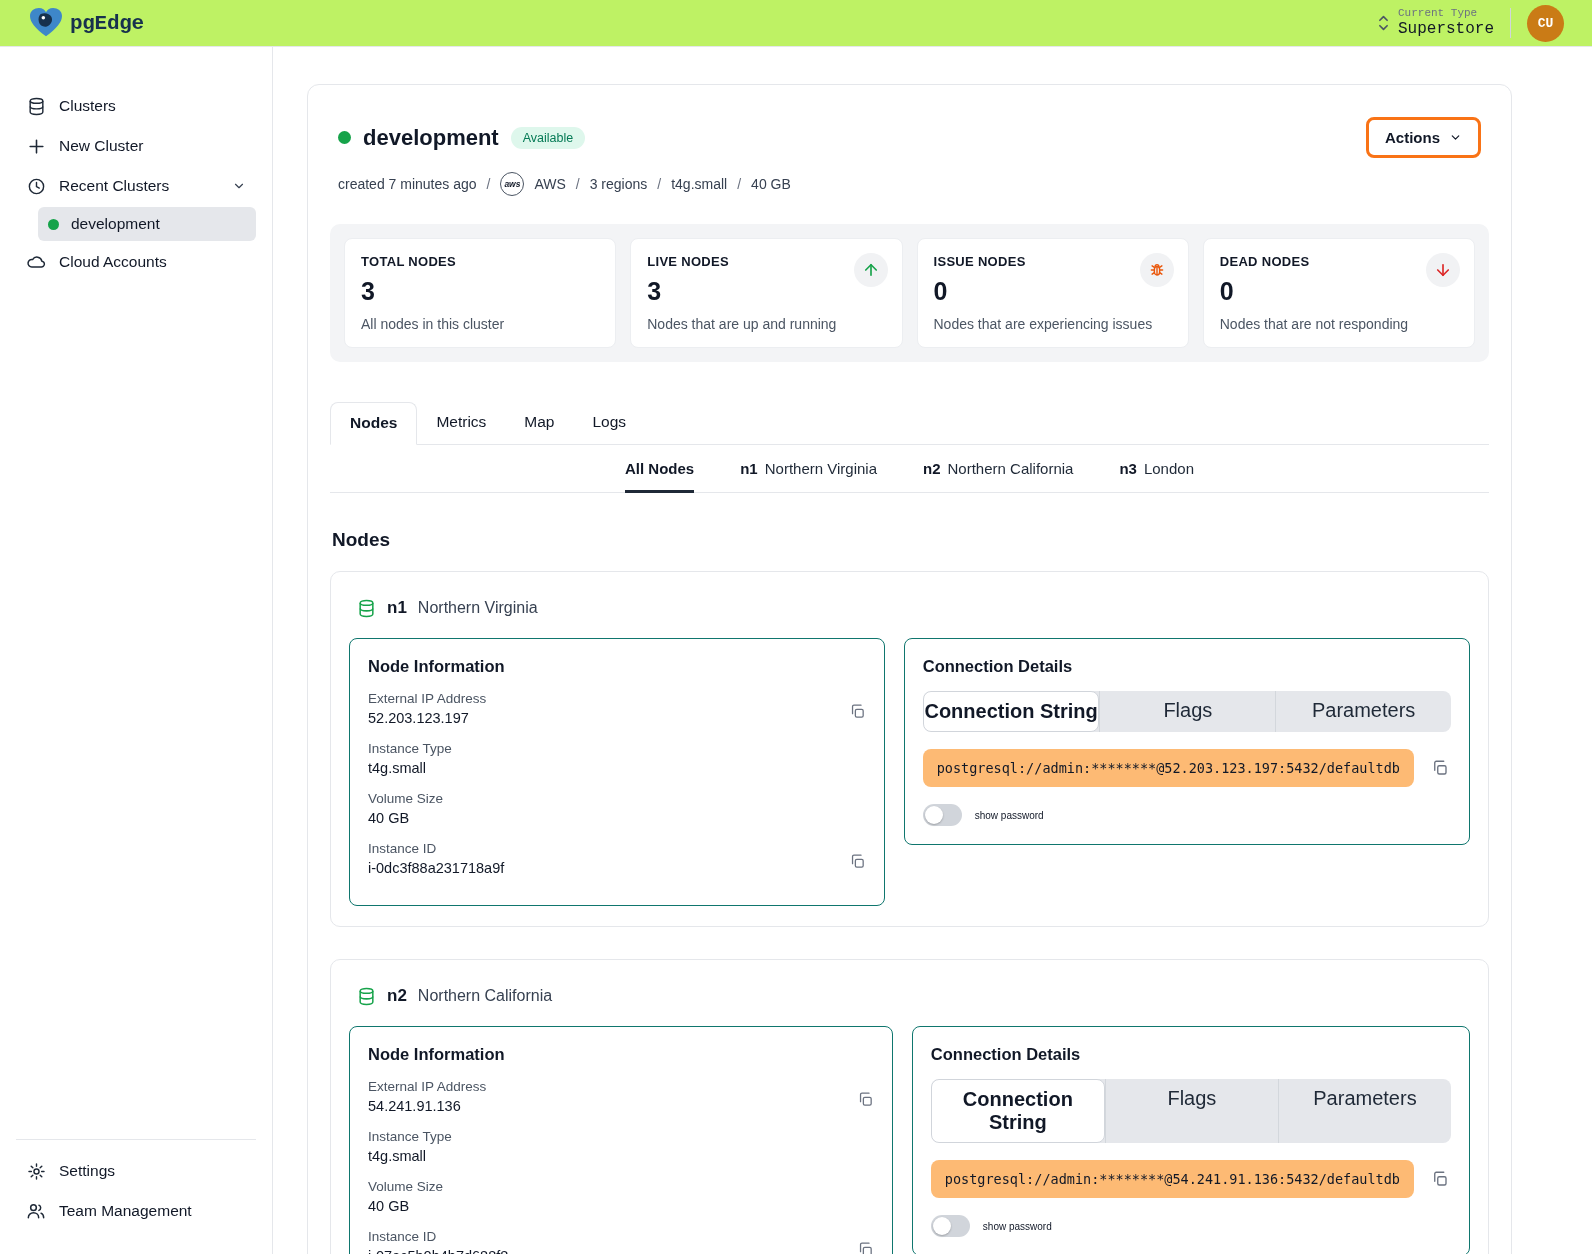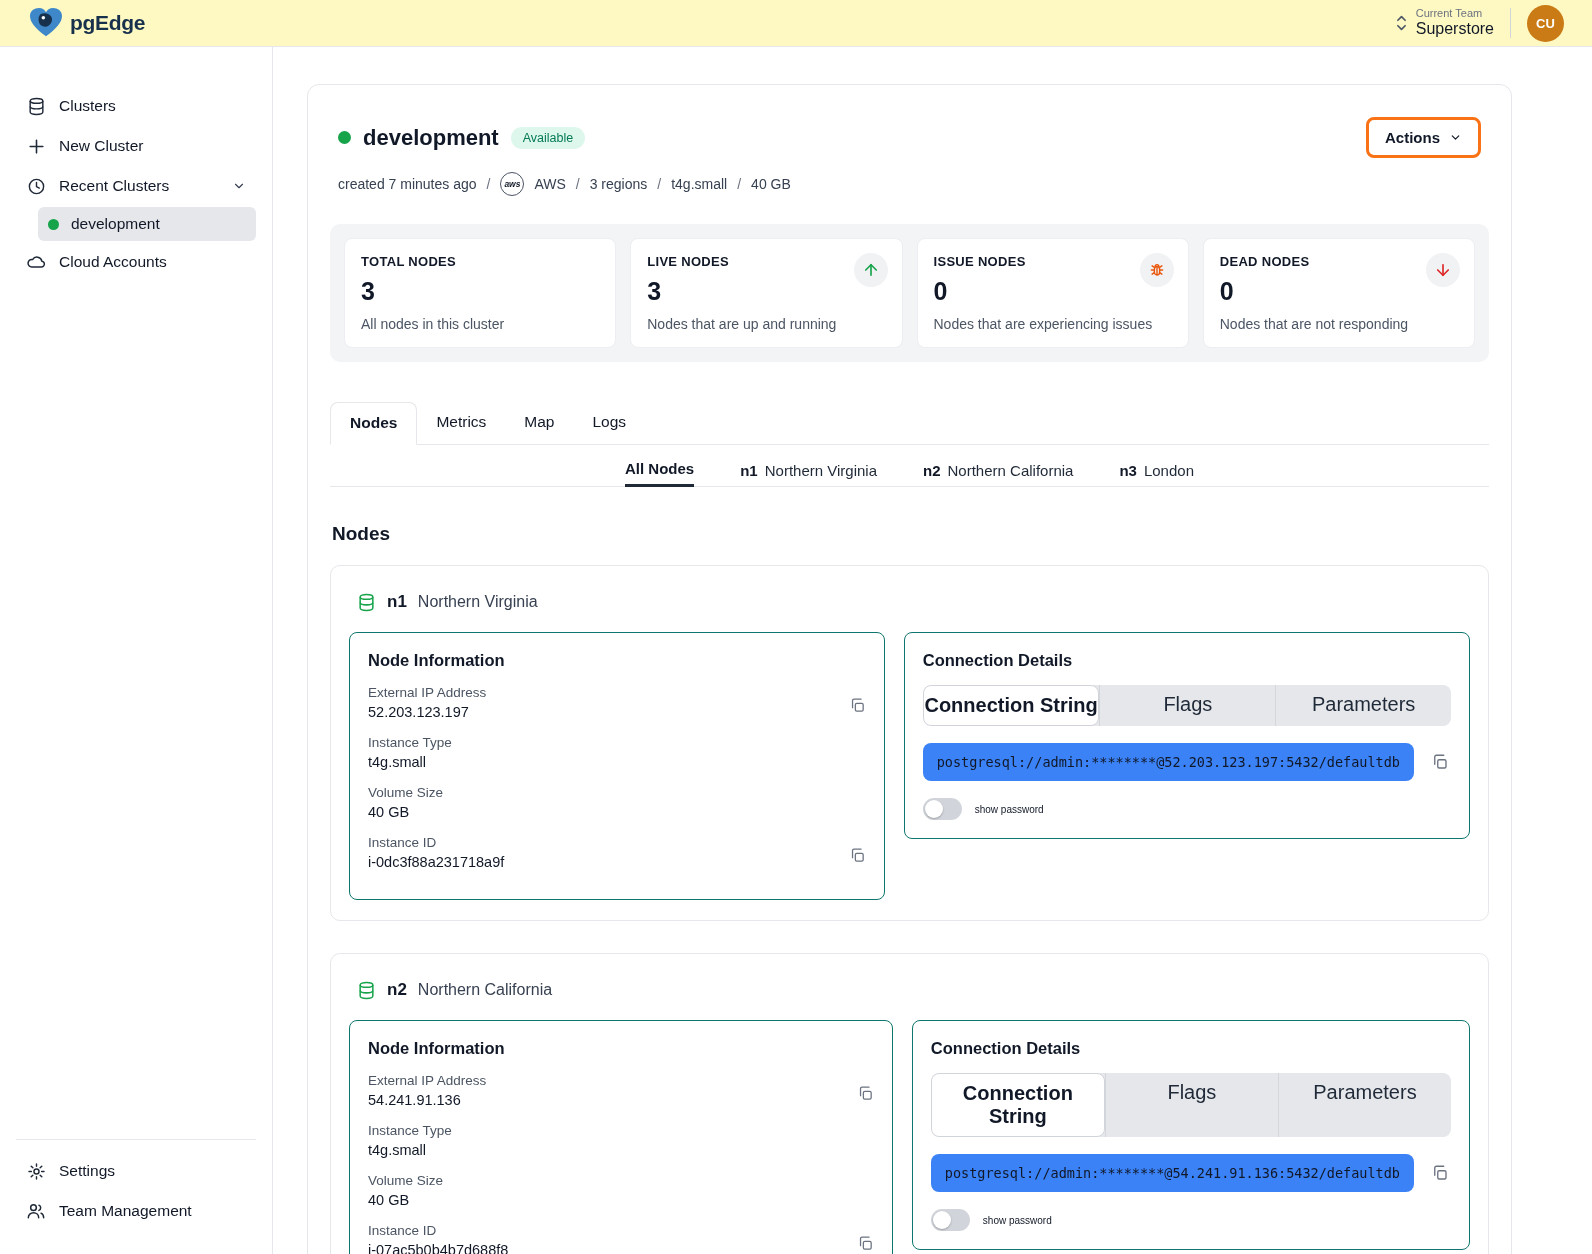--- a/index.html
+++ b/index.html
@@ -10,21 +10,22 @@
     color: #111827;
     overflow: hidden;
   }
 
   
   .topbar {
     height: 47px;
     border-bottom: 1px solid #e5e7eb;
     display: flex; align-items: center;
     padding: 12px 28px;
-    background: #fef9c3;
+    background: #bef264;
+    font-family: Liberation Mono, monospace;
   }
   .logo { display: flex; align-items: center; gap: 6px; cursor: pointer; }
   .logo-text { font-size: 21px; font-weight: 700; color: #17314d; letter-spacing: -0.3px; }
   .topbar-right { margin-left: auto; display: flex; align-items: center; gap: 16px; }
   .team-selector { display: flex; align-items: center; gap: 9px; cursor: pointer; }
   .team-labels { display: flex; flex-direction: column; line-height: 1.15; }
   .team-label { font-size: 11px; color: #6b7280; }
   .team-name { font-size: 16px; color: #111827; font-weight: 400; text-align: right; }
   .topbar-divider { width: 1px; height: 30px; background: #d1d5db; }
   .avatar {
@@ -121,22 +122,22 @@
   .tab.active {
     font-weight: 700;
     border: 1px solid #e5e7eb; border-bottom: 1px solid #ffffff;
     border-radius: 8px 8px 0 0; background: #fff;
   }
   .subtabs {
     display: flex; justify-content: center; gap: 46px;
     border-bottom: 1px solid #e5e7eb; padding-top: 15px;
   }
   .subtab {
-    display: flex; gap: 7px; padding-bottom: 7px; margin-bottom: -1px;
-    font-size: 15px; color: #111827; cursor: pointer; align-items: center;
+    display: flex; gap: 7px; padding-bottom: 13px; margin-bottom: -1px;
+    font-size: 15px; color: #111827; cursor: pointer; align-items: flex-start;
   }
   .subtab .pfx { font-weight: 700; }
   .subtab .lbl { font-weight: 500; color: #1f2937; }
   .subtab.active { border-bottom: 3px solid #1f2937; }
   .subtab.active .lbl { font-weight: 700; color: #111827; }
 
   .section-heading { font-size: 19px; font-weight: 700; margin: 36px 0 20px; padding-left: 2px; }
 
   
   .node-card {
@@ -167,21 +168,21 @@
     font-size: 20px; font-weight: 500; color: #1f2937; cursor: pointer;
     border-left: 1px solid #d3d7dc;
   }
   .segment:first-child { border-left: none; }
   .segment.active {
     background: #fff; border: 1px solid #d1d5db; border-radius: 8px;
     font-weight: 600; color: #111827;
   }
   .code-row { display: flex; align-items: center; gap: 15px; margin-top: 17px; }
   .code-box {
-    flex: 1; background: #3b82f6; border-radius: 8px;
+    flex: 1; background: #fdba74; border-radius: 8px;
     padding: 11px 14px;
     font-family: "DejaVu Sans Mono", monospace;
     font-size: 13.5px; color: #111827; white-space: nowrap; overflow: hidden;
   }
   .toggle-row { display: flex; align-items: center; gap: 13px; margin-top: 17px; padding-bottom: 4px; }
   .toggle {
     width: 39px; height: 22px; border-radius: 999px; background: #d1d5db;
     position: relative; cursor: pointer; flex: 0 0 39px;
   }
   .toggle .knob {
@@ -207,21 +208,21 @@
   </div>
   <div class="topbar-right">
     <div class="team-selector">
       <span style="display:flex;">
         <svg width="11" height="20" viewBox="0 0 12 22" fill="none" stroke="#4b5563" stroke-width="1.8" stroke-linecap="round" stroke-linejoin="round">
           <path d="M2 8l4-4 4 4"></path>
             <path d="M2 14l4 4 4-4"></path>
         </svg>
       </span>
       <span class="team-labels">
-        <span class="team-label">Current Team</span>
+        <span class="team-label">Current Type</span>
         <span class="team-name">Superstore</span>
       </span>
     </div>
     <div class="topbar-divider"></div>
     <div class="avatar">CU</div>
   </div>
 </header>
 
 <div class="layout">
 

